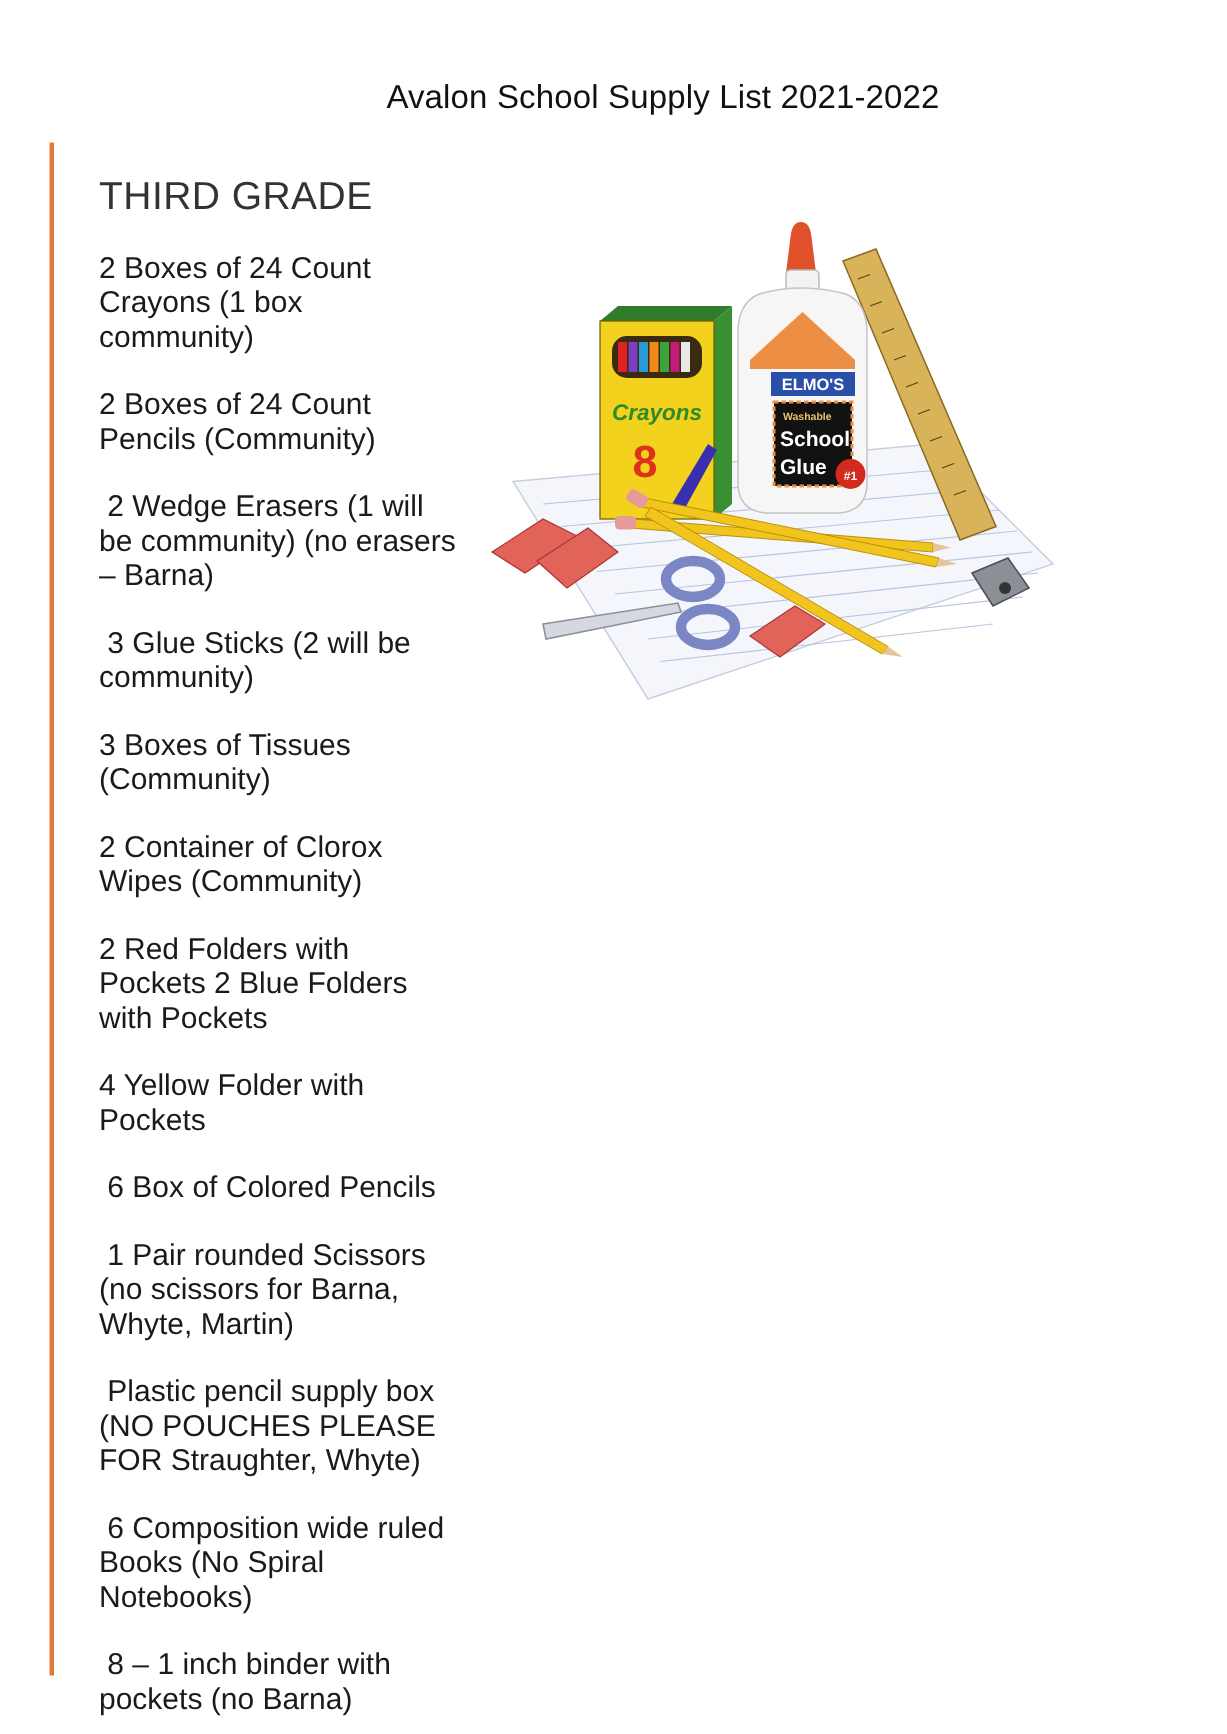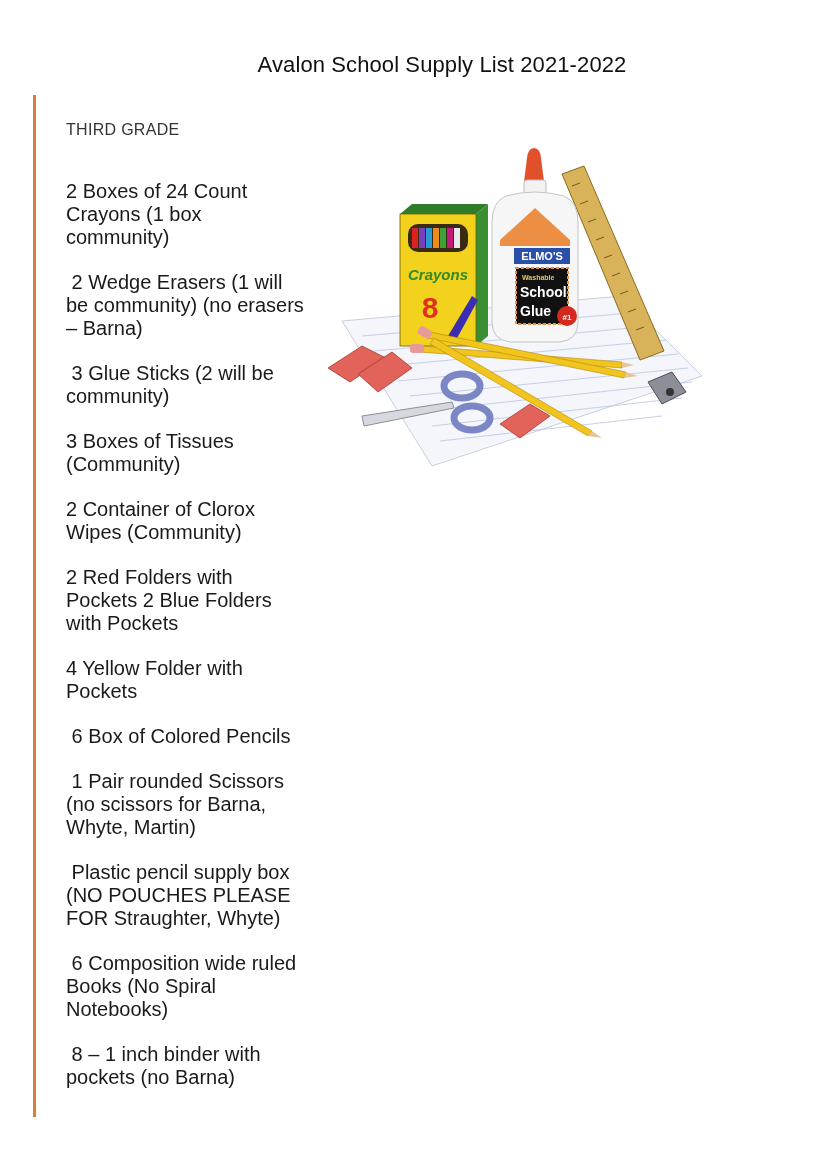--- a/index.html
+++ b/index.html
@@ -2,34 +2,35 @@
 <html><head>
 <meta charset="utf-8">
 <style>
   html, body { margin:0; padding:0; background:#ffffff; }
   body { width:818px; height:1156px; position:relative; overflow:hidden;
          font-family:"Liberation Sans", sans-serif; color:#1a1a1a; }
   .doc-title { position:absolute; left:0; width:884px; top:52px; text-align:center;
                font-size:22px; color:#111; letter-spacing:0.1px; }
   .accent-bar { position:absolute; left:33px; top:95px; width:3px; height:1022px; background:#e07b39; }
   .section { position:absolute; left:66px; top:116px; width:240px; }
-  .grade-heading { font-size:16px; color:#333; letter-spacing:0.3px; margin:0 0 36px 0; line-height:28px; font-weight:normal; }
+  .grade-heading { font-size:26px; color:#333; letter-spacing:0.3px; margin:0 0 24px 0; line-height:28px; font-weight:normal; }
   .item { font-size:20px; line-height:23px; margin:0 0 22px 0; white-space:pre-wrap; }
   .clipart { position:absolute; left:322px; top:146px; width:386px; height:324px; }
 </style>
 </head>
 <body>
 
 <div class="doc-title">Avalon School Supply List 2021-2022</div>
 
 <div class="accent-bar"></div>
 
 <div class="section">
   <h2 class="grade-heading">THIRD GRADE</h2>
   <div class="item">2 Boxes of 24 Count Crayons (1 box community)</div>
+  <div class="item">2 Boxes of 24 Count Pencils (Community)</div>
   <div class="item"> 2 Wedge Erasers (1 will be community) (no erasers – Barna)</div>
   <div class="item"> 3 Glue Sticks (2 will be community)</div>
   <div class="item">3 Boxes of Tissues (Community)</div>
   <div class="item">2 Container of Clorox Wipes (Community)</div>
   <div class="item">2 Red Folders with Pockets 2 Blue Folders with Pockets</div>
   <div class="item">4 Yellow Folder with Pockets</div>
   <div class="item"> 6 Box of Colored Pencils</div>
   <div class="item"> 1 Pair rounded Scissors (no scissors for Barna, Whyte, Martin)</div>
   <div class="item"> Plastic pencil supply box (NO POUCHES PLEASE FOR Straughter, Whyte)</div>
   <div class="item"> 6 Composition wide ruled Books (No Spiral Notebooks)</div>

